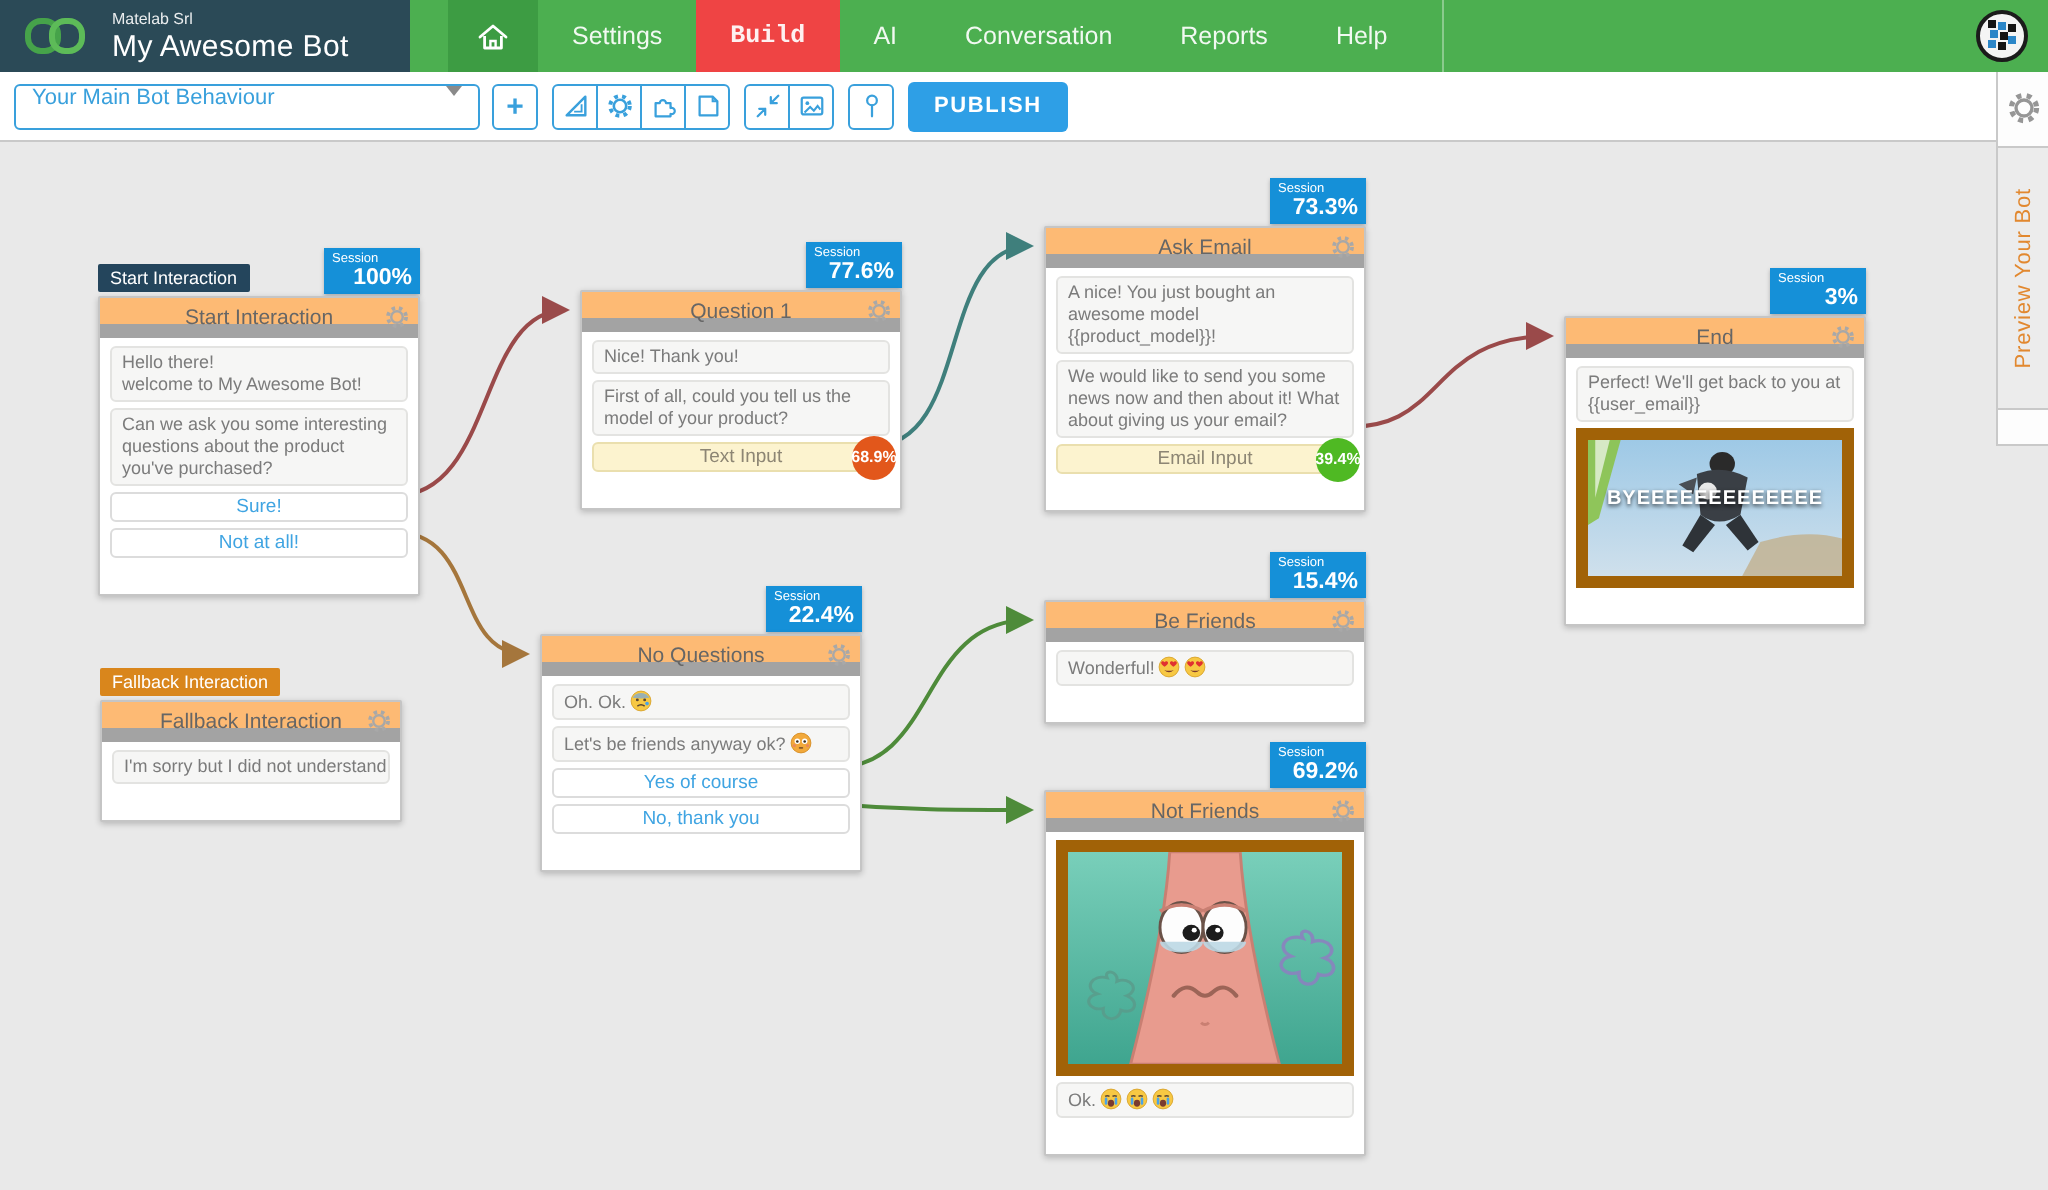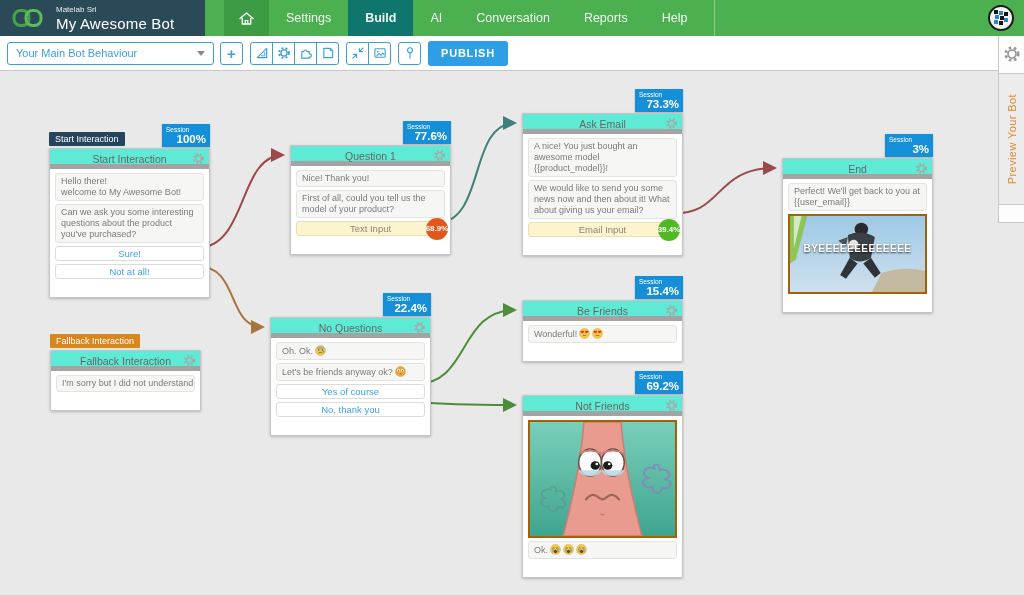--- a/index.html
+++ b/index.html
@@ -9,28 +9,28 @@
     box-shadow:inset 0 0 0 1px #8a8a8a;}
   
   .topbar{position:absolute;top:0;left:0;right:0;height:36px;background:#4caf50;display:flex;align-items:stretch;gap:19px;}
   .brand{width:205px;background:#2b4a57;display:flex;align-items:center;padding-left:12px;flex:none;}
   .brand-text{margin-left:8px;color:#fff;line-height:1;}
   .brand-company{display:block;font-size:8px;opacity:.9;margin-bottom:2px;}
   .brand-name{display:block;font-size:15px;letter-spacing:.2px;}
   .mainnav{display:flex;align-items:stretch;}
   .nav-item{display:flex;align-items:center;padding:16px 17px;color:rgba(255,255,255,.92);font-size:12.5px;text-decoration:none;cursor:pointer;}
   .nav-home{background:#3d9c43;padding:0 14px;}
-  .nav-active{background:#0f766e;font-weight:bold;}
+  .nav-active{background:#ef4444;font-weight:bold;font-family:Liberation Mono, monospace;}
   .nav-divider{width:1px;background:rgba(255,255,255,.35);margin:0 0 0 10px;}
   .avatar{margin-left:auto;margin-right:10px;align-self:center;width:26px;height:26px;border-radius:50%;cursor:pointer;flex:none;}
   
   .toolbar{position:absolute;top:36px;left:0;right:26px;height:35px;background:#fff;border-bottom:1px solid #c9c9c9;
     display:flex;align-items:center;padding-left:7px;z-index:6;}
-  .dropdown{width:207px;height:23px;border:1px solid #39a0dc;border-radius:3px;color:#39a0dc;font-size:11px;
-    display:flex;align-items:center;padding:0 8px;cursor:pointer;background:#fff;}
+  .dropdown{width:233px;height:23px;border:1px solid #39a0dc;border-radius:3px;color:#39a0dc;font-size:11px;
+    display:flex;align-items:flex-start;padding:0 8px;cursor:pointer;background:#fff;}
   .dropdown .dd-label{flex:1;}
   .caret{width:0;height:0;border-left:4px solid transparent;border-right:4px solid transparent;border-top:5px solid #8a8a8a;}
   .tb-btn{width:23px;height:23px;border:1px solid #39a0dc;background:#fff;border-radius:3px;display:flex;align-items:center;justify-content:center;cursor:pointer;padding:0;}
   .tb-plus{margin-left:6px;color:#39a0dc;font-size:15px;line-height:1;font-weight:bold;}
   .btn-group{display:flex;margin-left:7px;}
   .btn-group .tb-btn{border-radius:0;margin-left:-1px;}
   .btn-group .tb-btn:first-child{border-radius:3px 0 0 3px;margin-left:0;}
   .btn-group .tb-btn:last-child{border-radius:0 3px 3px 0;}
   .tb-single{margin-left:7px;}
   .publish{margin-left:7px;height:25px;padding:0 13px;background:#2e9fe6;border:none;border-radius:3px;color:#fff;
@@ -41,21 +41,21 @@
   .rail-gear{margin-top:9px;width:18px;height:18px;cursor:pointer;}
   .preview-tab{margin-top:10px;width:26px;height:132px;background:#ececec;border-top:1px solid #c9c9c9;border-bottom:1px solid #c9c9c9;
     display:flex;align-items:center;justify-content:center;cursor:pointer;}
   .preview-tab span{writing-mode:vertical-rl;transform:rotate(180deg);color:#e2882f;font-size:11px;letter-spacing:.4px;white-space:nowrap;}
   
   .canvas{position:absolute;top:71px;left:0;right:0;bottom:0;background:#e9e9e9;overflow:hidden;}
   .connector-layer{position:absolute;left:0;top:0;width:1024px;height:524px;z-index:1;pointer-events:none;}
   
   .node{position:absolute;width:161px;z-index:2;}
   .node-card{position:relative;background:#fff;border:1px solid #c5c5c5;box-shadow:0 1px 3px rgba(0,0,0,.22);border-radius:1px;cursor:move;}
-  .node-header{position:relative;height:20px;background:#5eead4;border-bottom:5px solid #a3a3a3;font-size:10.5px;color:#666;
+  .node-header{position:relative;height:20px;background:#fdba74;border-bottom:7px solid #a3a3a3;font-size:10.5px;color:#666;
     text-align:center;line-height:20px;}
   .node-gear{position:absolute;right:4px;top:3px;width:13px;height:13px;cursor:pointer;}
   .node-body{padding:4px 5px 15px 5px;}
   .msg{background:#f6f6f5;border:1px solid #e3e3e1;border-radius:3px;padding:2px 5px;font-size:9px;line-height:11px;
     color:#7b7b7b;white-space:pre-line;margin-bottom:3px;}
   .msg-oneline{white-space:nowrap;overflow:hidden;}
   .emoji{display:inline-block;vertical-align:-2px;width:11px;height:11px;margin-left:2px;}
   .nbtn{background:#fff;border:1px solid #dcdcdc;border-radius:3px;color:#3fa4e2;font-size:9.5px;line-height:13px;
     text-align:center;margin-bottom:3px;cursor:pointer;}
   .input-row{position:relative;background:#fcf3cf;border:1px solid #eadfae;border-radius:3px;color:#8d8674;font-size:9.5px;
@@ -64,21 +64,21 @@
     color:#fff;font-size:8px;font-weight:bold;display:flex;align-items:center;justify-content:center;z-index:3;text-align:center;}
   .pct-orange{background:#e2571b;}
   .pct-green{background:#4fb923;}
   .session-badge{position:absolute;right:0;bottom:calc(100% + 1px);width:48px;height:23px;background:#1590d8;color:#fff;
     box-shadow:0 1px 2px rgba(0,0,0,.25);}
   .s-label{position:absolute;left:4px;top:2px;font-size:6.5px;}
   .s-pct{position:absolute;right:4px;bottom:2px;font-size:11.5px;font-weight:bold;}
   .node-tag{position:absolute;left:0;bottom:calc(100% + 2px);font-size:9px;color:#fff;padding:2px 6px;white-space:nowrap;border-radius:1px;}
   .tag-dark{background:#24455c;}
   .tag-orange{background:#d9861c;}
-  .node-img{position:relative;border:2px solid #a16207;margin-bottom:3px;overflow:hidden;}
+  .node-img{position:relative;border:6px solid #a16207;margin-bottom:3px;overflow:hidden;}
   .img-end{height:80px;}
   .img-patrick{height:118px;}
   .node-img svg{display:block;width:100%;height:100%;}
   .img-overlay{position:absolute;left:0;right:0;top:36%;text-align:center;color:#fff;font-weight:bold;font-size:10px;
     letter-spacing:.5px;text-shadow:0 1px 2px rgba(0,0,0,.75);}
   
   .pos-start{left:49px;top:77px;}
   .pos-question1{left:290px;top:74px;}
   .pos-askemail{left:522px;top:42px;}
   .pos-end{left:782px;top:87px;width:151px;}

